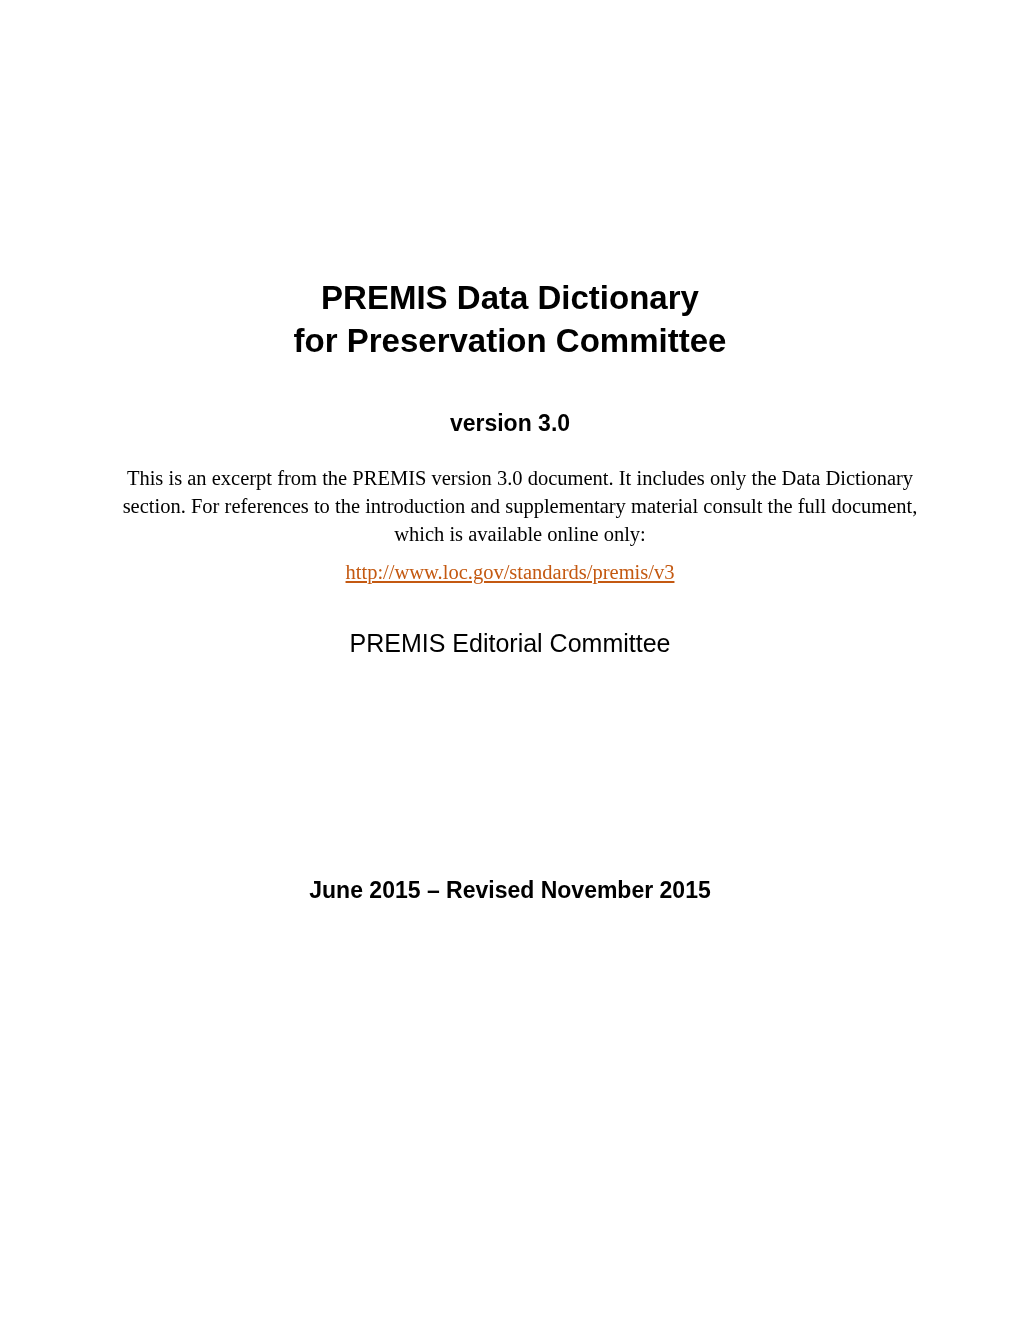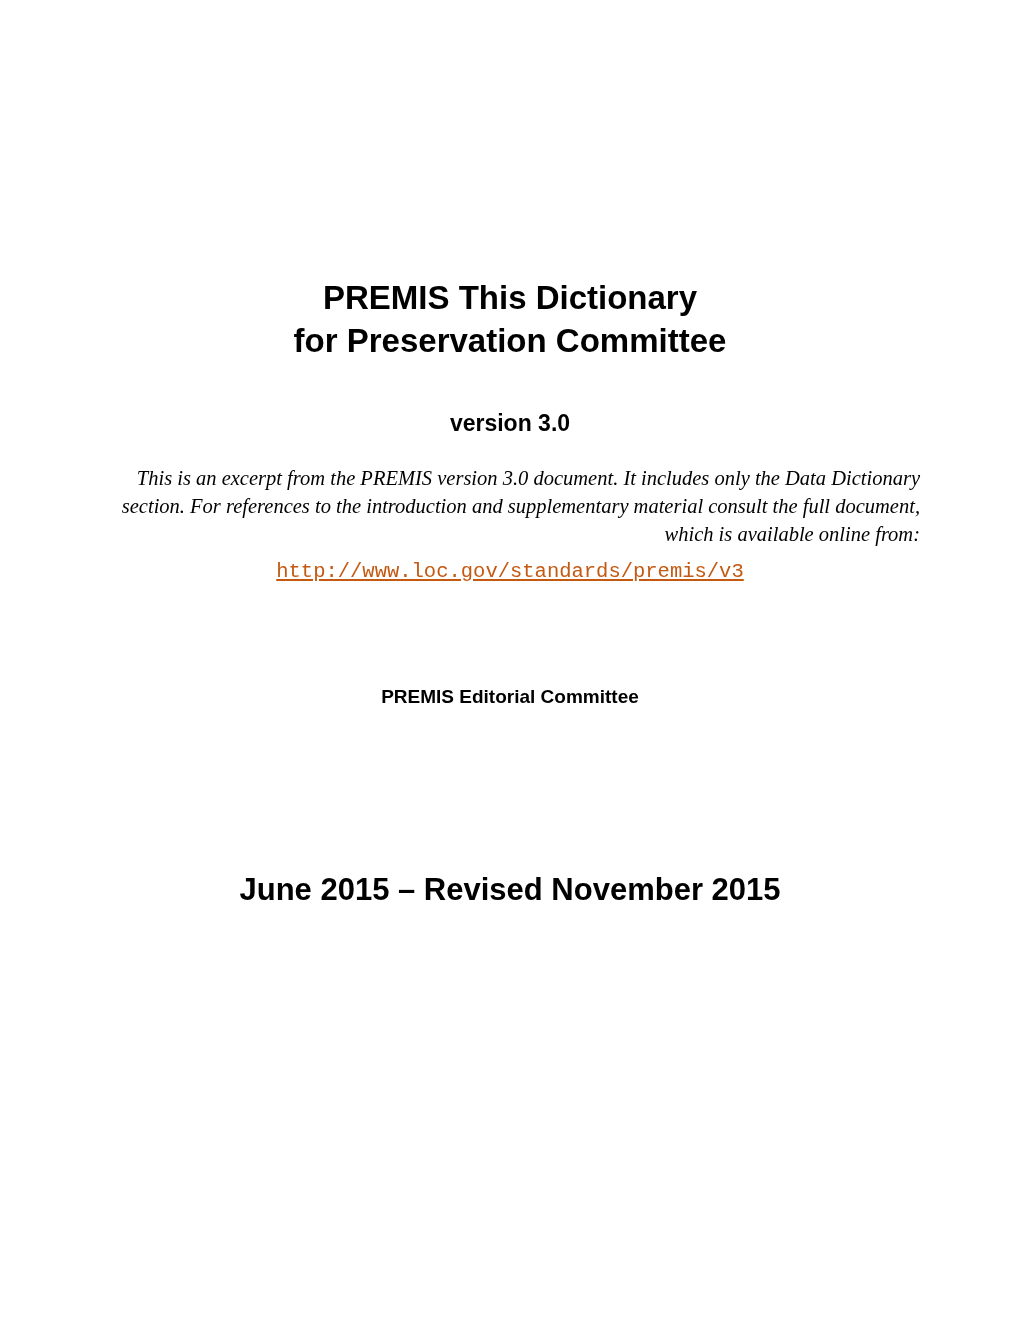--- a/index.html
+++ b/index.html
@@ -38,78 +38,77 @@
     margin-top: 34px;
   }
   .intro-paragraph {
     position: absolute;
     top: 464px;
     left: 120px;
     width: 800px;
     font-family: "Liberation Serif", serif;
     font-size: 20.5px;
     line-height: 28px;
-    text-align: right;
-    font-style: italic;
+    text-align: center;
   }
   .intro-line { white-space: nowrap; }
   .doc-link-row {
     position: absolute;
     top: 558px;
     left: 0;
     width: 100%;
     text-align: center;
-    font-family: Liberation Mono, monospace;
+    font-family: Liberation Serif, serif;
     font-size: 20.5px;
     line-height: 28px;
   }
   .doc-link {
     color: var(--link-color, #C45911);
     text-decoration: underline;
     cursor: pointer;
   }
   .committee-label {
     position: absolute;
-    top: 682px;
+    top: 628px;
     left: 0;
     width: 100%;
     text-align: center;
     font-family: "Liberation Sans", sans-serif;
-    font-weight: bold;
-    font-size: 19px;
+    font-weight: normal;
+    font-size: 25px;
     line-height: 30px;
   }
   .date-label {
     position: absolute;
     top: 875px;
     left: 0;
     width: 100%;
     text-align: center;
     font-family: "Liberation Sans", sans-serif;
     font-weight: bold;
-    font-size: 31px;
+    font-size: 23px;
     line-height: 30px;
   }
 </style>
 </head>
 <body>
 
 <div class="page">
 
   <div class="doc-title">
-    <div>PREMIS This Dictionary</div>
+    <div>PREMIS Data Dictionary</div>
     <div>for Preservation Committee</div>
   </div>
 
   <div class="version-label">version 3.0</div>
 
   <div class="intro-paragraph">
     <div class="intro-line">This is an excerpt from the PREMIS version 3.0 document. It includes only the Data Dictionary</div>
     <div class="intro-line">section. For references to the introduction and supplementary material consult the full document,</div>
-    <div class="intro-line">which is available online from:</div>
+    <div class="intro-line">which is available online only:</div>
   </div>
 
   <div class="doc-link-row">
     <a class="doc-link">http://www.loc.gov/standards/premis/v3</a>
   </div>
 
   <div class="committee-label">PREMIS Editorial Committee</div>
 
   <div class="date-label">June 2015 – Revised November 2015</div>
 

